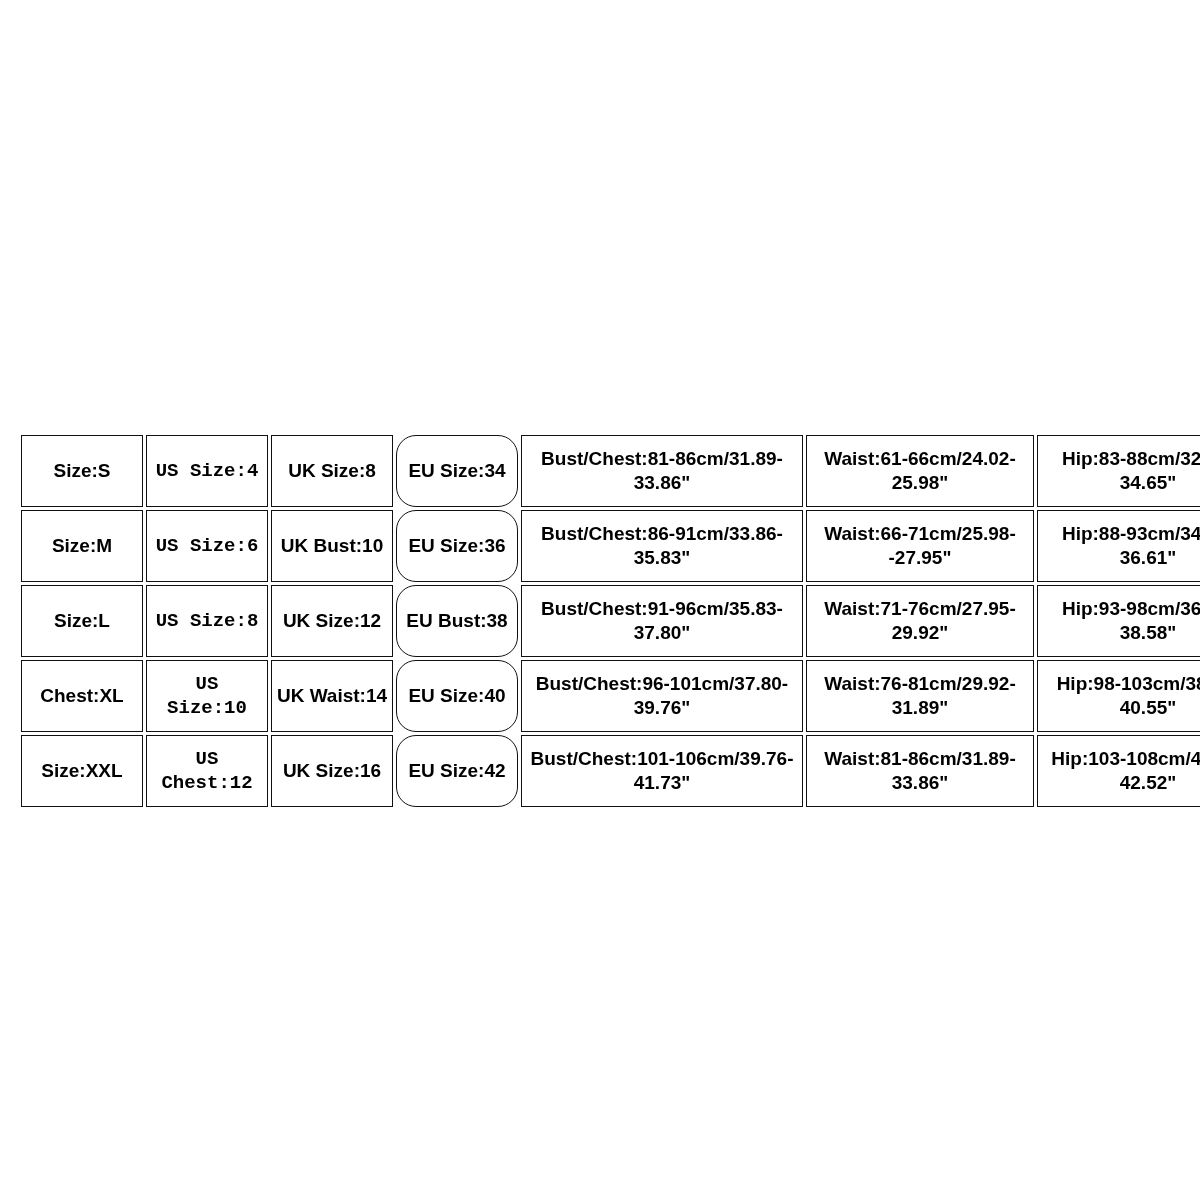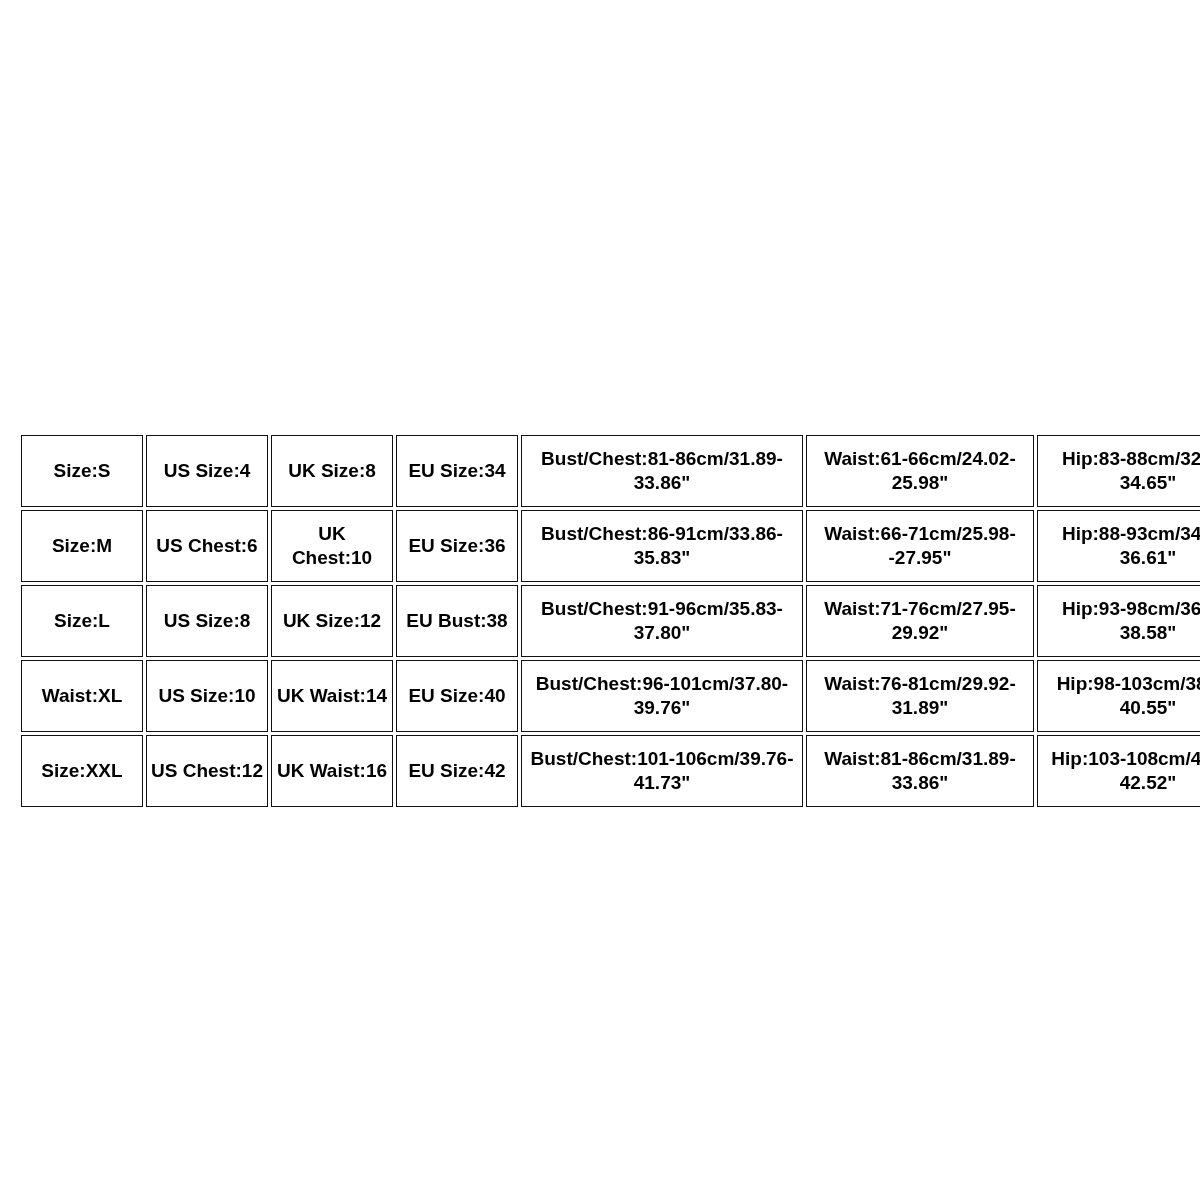--- a/index.html
+++ b/index.html
@@ -33,23 +33,23 @@
     vertical-align: middle;
     font-weight: bold;
     font-size: 19px;
     line-height: 1.28;
     padding: 10px 4px;
     height: 50px;
     background: #ffffff;
     color: #000000;
   }
   td.c-size { width: 112px; }
-  td.c-us   { width: 112px; }
+  td.c-us   { width: 112px; font-family: Liberation Mono, monospace; }
   td.c-uk   { width: 112px; }
-  td.c-eu   { width: 112px; }
+  td.c-eu   { width: 112px; border-radius: 20px; }
   td.c-bust { width: 272px; }
   td.c-waist{ width: 218px; }
   td.c-hip  { width: 212px; }
 </style>
 </head>
 <body>
 
 <div id="size-chart-wrap">
   <table class="size-chart">
     <tbody>
@@ -57,49 +57,49 @@
         <td class="c-size">Size:S</td>
         <td class="c-us">US Size:4</td>
         <td class="c-uk">UK Size:8</td>
         <td class="c-eu">EU Size:34</td>
         <td class="c-bust">Bust/Chest:81-86cm/31.89-33.86"</td>
         <td class="c-waist">Waist:61-66cm/24.02-25.98"</td>
         <td class="c-hip">Hip:83-88cm/32.68-34.65"</td>
       </tr>
       <tr>
         <td class="c-size">Size:M</td>
-        <td class="c-us">US Chest:6</td>
-        <td class="c-uk">UK Chest:10</td>
+        <td class="c-us">US Size:6</td>
+        <td class="c-uk">UK Bust:10</td>
         <td class="c-eu">EU Size:36</td>
         <td class="c-bust">Bust/Chest:86-91cm/33.86-35.83"</td>
         <td class="c-waist">Waist:66-71cm/25.98--27.95"</td>
         <td class="c-hip">Hip:88-93cm/34.65-36.61"</td>
       </tr>
       <tr>
         <td class="c-size">Size:L</td>
         <td class="c-us">US Size:8</td>
         <td class="c-uk">UK Size:12</td>
         <td class="c-eu">EU Bust:38</td>
         <td class="c-bust">Bust/Chest:91-96cm/35.83-37.80"</td>
         <td class="c-waist">Waist:71-76cm/27.95-29.92"</td>
         <td class="c-hip">Hip:93-98cm/36.61-38.58"</td>
       </tr>
       <tr>
-        <td class="c-size">Waist:XL</td>
+        <td class="c-size">Chest:XL</td>
         <td class="c-us">US Size:10</td>
         <td class="c-uk">UK Waist:14</td>
         <td class="c-eu">EU Size:40</td>
         <td class="c-bust">Bust/Chest:96-101cm/37.80-39.76"</td>
         <td class="c-waist">Waist:76-81cm/29.92-31.89"</td>
         <td class="c-hip">Hip:98-103cm/38.58-40.55"</td>
       </tr>
       <tr>
         <td class="c-size">Size:XXL</td>
         <td class="c-us">US Chest:12</td>
-        <td class="c-uk">UK Waist:16</td>
+        <td class="c-uk">UK Size:16</td>
         <td class="c-eu">EU Size:42</td>
         <td class="c-bust">Bust/Chest:101-106cm/39.76-41.73"</td>
         <td class="c-waist">Waist:81-86cm/31.89-33.86"</td>
         <td class="c-hip">Hip:103-108cm/40.55-42.52"</td>
       </tr>
     </tbody>
   </table>
 </div>
 
 </body></html>

